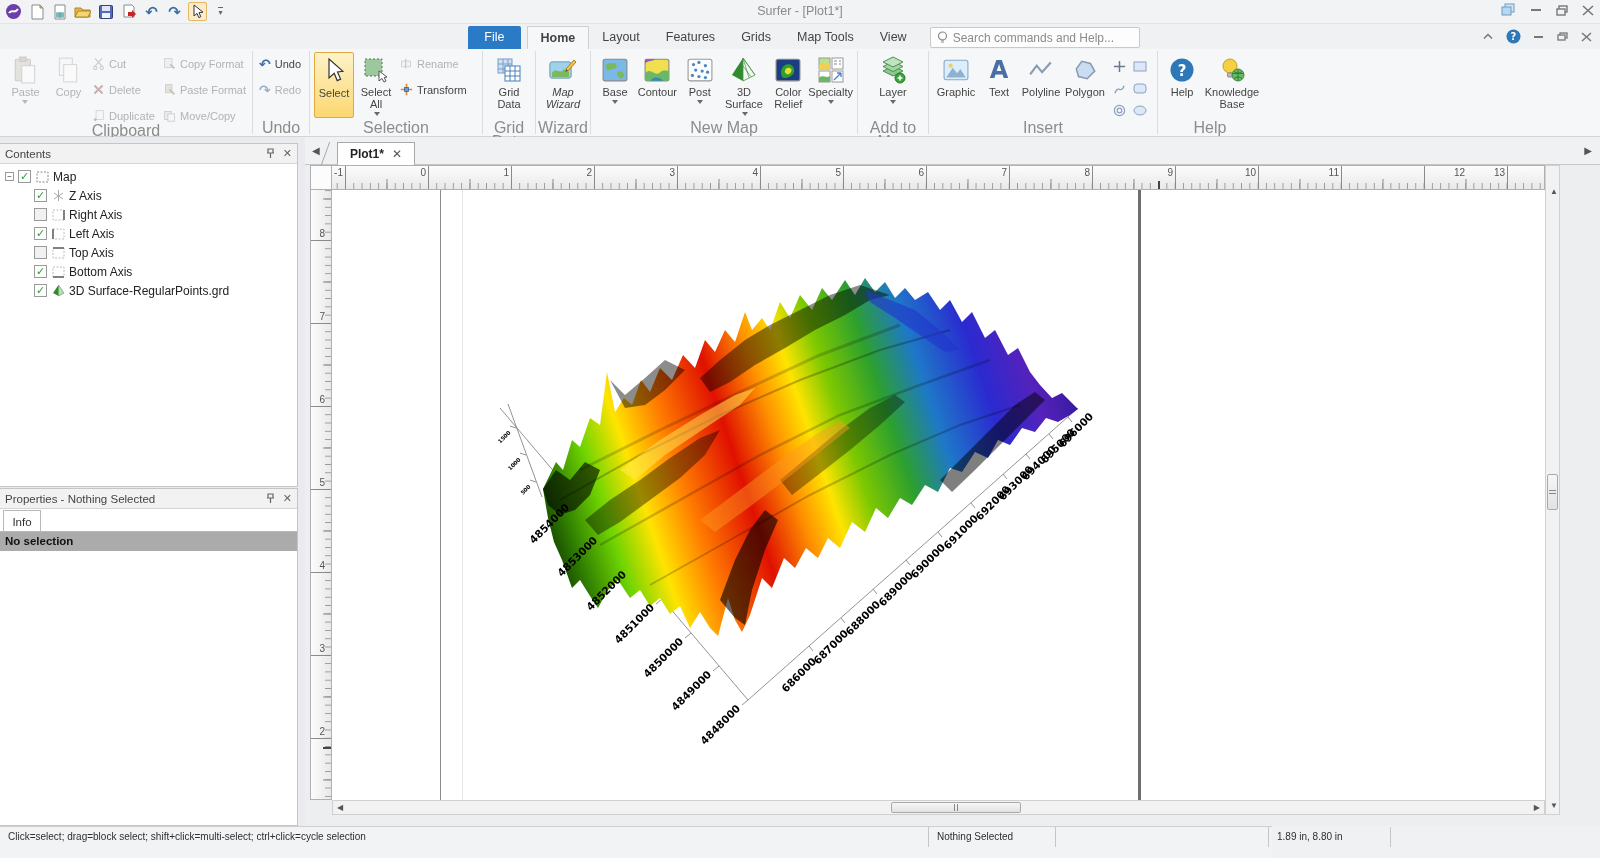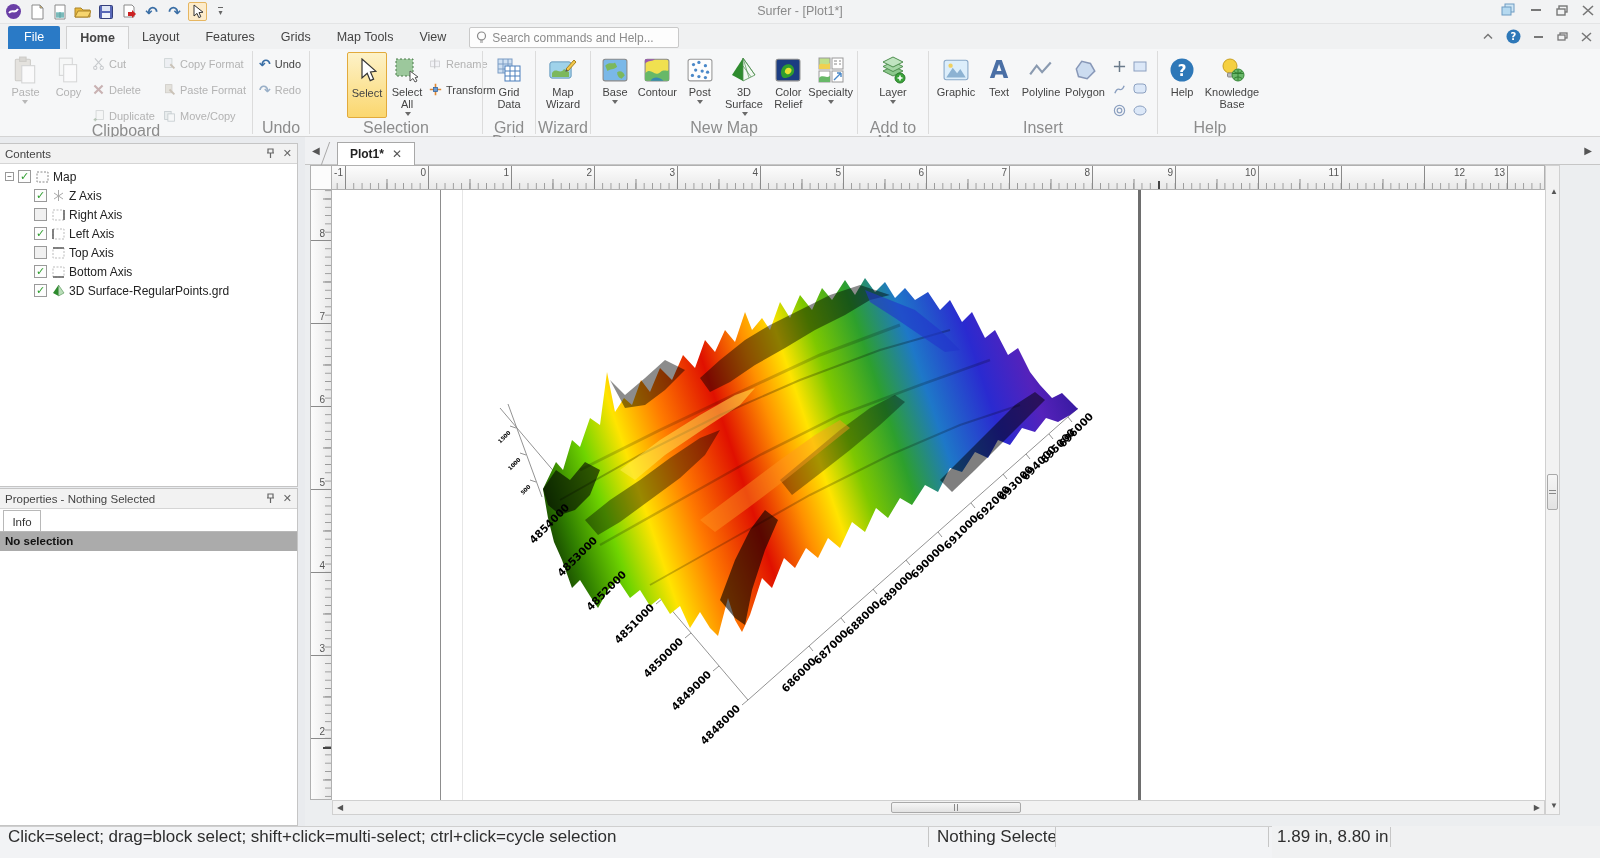--- a/index.html
+++ b/index.html
@@ -12,21 +12,21 @@
 .qat{position:absolute;left:4px;top:2px;display:flex;align-items:center;gap:4px;}
 .qat .qi{width:19px;height:19px;display:flex;align-items:center;justify-content:center;}
 .qat .hl{background:#fdeccb;border:1px solid #e6b661;border-radius:2px;}
 .qat .glyph{font-size:15px;line-height:15px;color:#3a6ea5;font-weight:bold;}
 .qat .ddm{font-size:8px;color:#666;border-top:1px solid #666;padding-top:1px;line-height:7px;}
 .title-text{position:absolute;left:50%;top:4px;transform:translateX(-50%);color:#8a8a8a;font-size:12.5px;}
 .wctl{position:absolute;right:6px;top:3px;display:flex;gap:14px;align-items:center;color:#555;}
 .wctl svg{display:block;}
 
 
-.tabrow{position:absolute;left:0;top:24px;width:1600px;height:25px;background:#f0f1f2;display:flex;align-items:flex-end;}
+.tabrow{position:absolute;left:0;top:24px;width:1600px;height:25px;background:#f0f1f2;display:flex;align-items:flex-end;justify-content:center;}
 .rtab{height:23px;padding:4px 13px 0 13px;font-size:12.5px;color:#444;cursor:default;}
 .rtab.file{background:#2a7ac6;color:#fff;margin-left:8px;margin-right:6px;border-radius:2px 2px 0 0;padding-left:16px;padding-right:16px;}
 .rtab.active{background:#f6f7f8;border:1px solid #d0d0d0;border-bottom:none;font-weight:bold;margin-top:22px;}
 .searchbox{height:21px;width:210px;margin-left:10px;margin-bottom:1px;background:#fdfdfd;border:1px solid #c9c9c9;border-radius:2px;display:flex;align-items:center;padding:0 6px;gap:5px;}
 .searchbox .ph{color:#8b8b8b;font-size:12px;white-space:nowrap;}
 .ribctl{position:absolute;right:8px;top:5px;display:flex;gap:13px;align-items:center;color:#666;}
 
 
 .ribbon{position:absolute;left:0;top:49px;width:1600px;height:88px;background:#f6f7f8;border-bottom:1px solid #d4d4d4;display:flex;}
 .rgroup{display:flex;flex-direction:column;padding-top:2px;}
@@ -93,21 +93,21 @@
 
 
 .vscroll{position:absolute;left:1240px;top:0;width:15px;height:650px;background:#f2f2f2;border:1px solid #d0d0d0;}
 .hscroll{position:absolute;left:27px;top:635px;width:1213px;height:15px;background:#f2f2f2;border:1px solid #d0d0d0;}
 .thumb{position:absolute;background:linear-gradient(#f6f6f6,#e2e2e2);border:1px solid #a9a9a9;border-radius:2px;display:flex;align-items:center;justify-content:center;}
 .grip-v{width:7px;border-top:1px solid #888;border-bottom:1px solid #888;height:4px;}
 .grip-h{height:7px;border-left:1px solid #888;border-right:1px solid #888;width:4px;}
 .sarrow{position:absolute;font-size:8px;color:#555;line-height:8px;}
 
 
-.statusbar{position:absolute;left:0;top:826px;width:1272px;height:32px;background:#f2f3f5;border-top:1px solid #cfcfcf;font-size:17px;color:#2e2e2e;}
+.statusbar{position:absolute;left:0;top:826px;width:1272px;height:32px;background:#f2f3f5;border-top:1px solid #cfcfcf;font-size:10px;color:#2e2e2e;}
 .scell{position:absolute;top:0;height:20px;line-height:20px;padding-left:8px;border-left:1px solid #c6c6c6;overflow:hidden;white-space:nowrap;}
 svg{display:block;}
 text{font-family:"DejaVu Sans",sans-serif;}
 </style>
 </head>
 <body>
 
 <div class="app">
 
   <div class="titlebar">
@@ -327,21 +327,21 @@
               <span>Redo</span>
             </div>
         </div>
       </div>
       <div class="rglabel">Undo</div>
     </div>
     <div class="gsep"></div>
 
     <div class="rgroup" style="width:172px;">
       <div class="rgbody">
-        <div class="btn-lg sel" style="width:40px;margin-left:33px;">
+        <div class="btn-lg sel" style="width:40px;">
           <div class="bicon">
               <svg width="20" height="26" viewBox="0 0 20 26">
                 <path d="M5 1 L5 20 L10.2 15.3 L13.2 22.6 L16.6 21.1 L13.5 14 L19 13.3 Z" fill="#fff" stroke="#333" stroke-width="1.2"></path>
               </svg>
             </div>
           <span>Select</span>
         </div>
         <div class="btn-lg" style="width:44px;">
           <div class="bicon">
               <svg width="26" height="26" viewBox="0 0 26 26">
@@ -385,21 +385,21 @@
               </svg>
             </div>
           <span>Grid Data</span>
         </div>
       </div>
       <div class="rglabel">Grid Data</div>
     </div>
     <div class="gsep"></div>
 
     <div class="rgroup" style="width:54px;">
-      <div class="rgbody" style="justify-content:center;">
+      <div class="rgbody" style="justify-content:center;font-style:italic;">
         <div class="btn-lg">
           <div class="bicon">
               <svg width="28" height="26" viewBox="0 0 28 26">
                 <rect x="1" y="5" width="21" height="16" rx="2" fill="#aederf" stroke="#78a8c8"></rect>
                 <rect x="1" y="5" width="21" height="16" rx="2" fill="#9fd2ea" stroke="#78a8c8"></rect>
                 <path d="M3 16 C7 10 11 18 15 12 L20 15 L20 20 L3 20 Z" fill="#7cb85c"></path>
                 <path d="M17 12 L25 3 L27 5 L19 14 Z" fill="#f2c84b" stroke="#a8821e"></path>
                 <path d="M17 12 L19 14 L16.4 14.8 Z" fill="#555"></path>
               </svg>
             </div>

